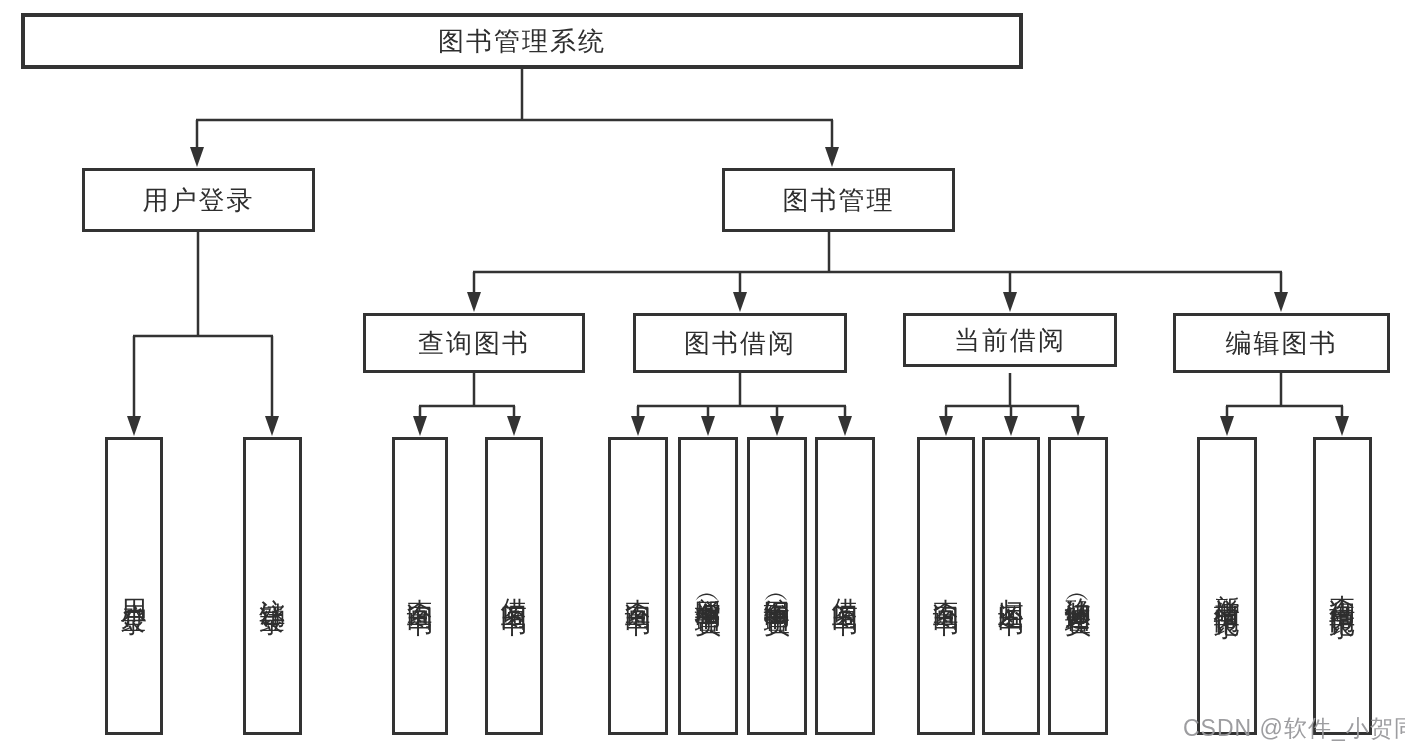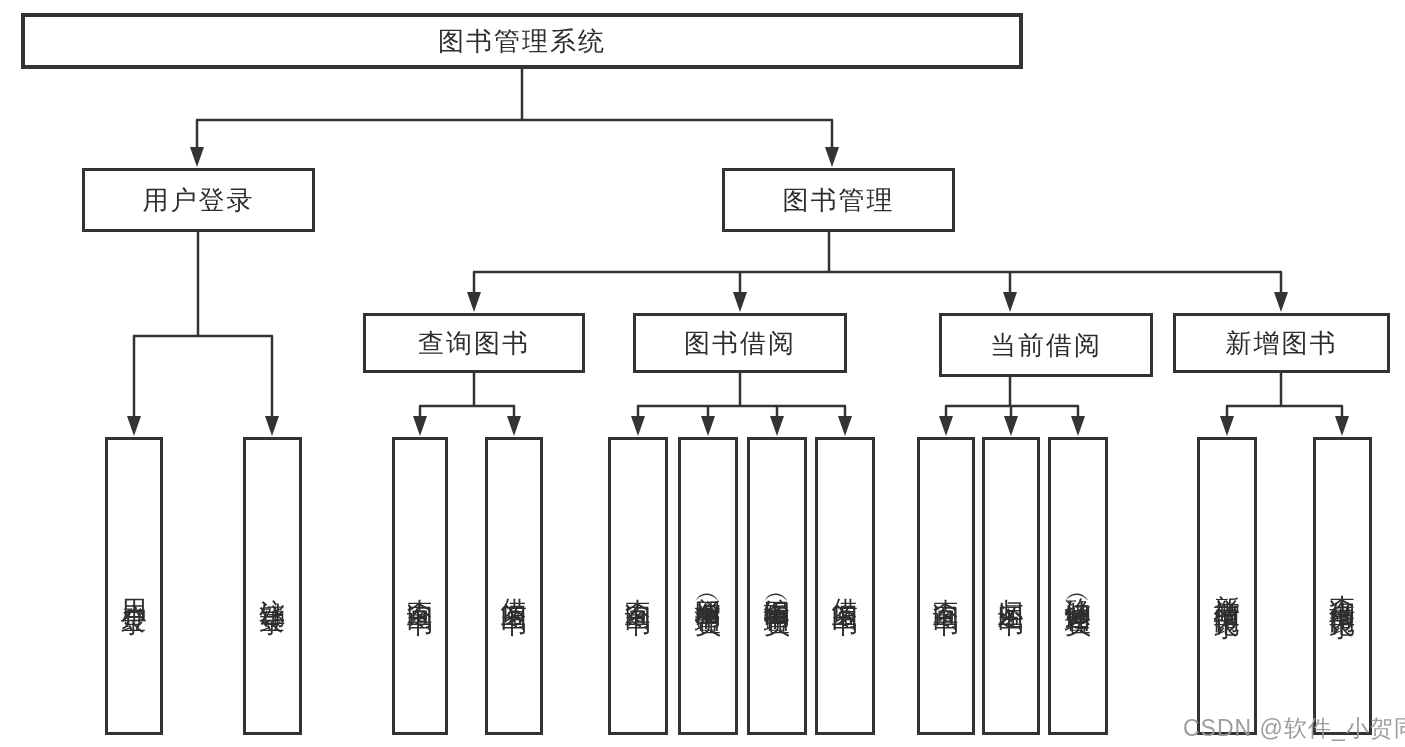--- a/index.html
+++ b/index.html
@@ -145,22 +145,22 @@
     </g>
   </svg>
 
   <div class="node root-node" style="left:21px; top:13px; width:1002px; height:56px;">图书管理系统</div>
 
   <div class="node" style="left:82px; top:168px; width:233px; height:64px;">用户登录</div>
   <div class="node" style="left:712px; top:168px; width:233px; height:64px;margin-left:10px;">图书管理</div>
 
   <div class="node" style="left:363px; top:313px; width:222px; height:60px;">查询图书</div>
   <div class="node" style="left:633px; top:313px; width:214px; height:60px;">图书借阅</div>
-  <div class="node" style="left:903px; top:313px; width:214px; height:64px;margin-left:36px;">当前借阅</div>
-  <div class="node" style="left:1173px; top:313px; width:217px; height:60px;">新增图书</div>
+  <div class="node" style="left:903px; top:313px; width:214px; height:54px;">当前借阅</div>
+  <div class="node" style="left:1173px; top:313px; width:217px; height:60px;">编辑图书</div>
 
   <div class="node leaf" style="left:105px; top:437px; width:58px; height:298px;">用户登录</div>
   <div class="node leaf" style="left:243px; top:437px; width:59px; height:298px;">注销登录</div>
 
   <div class="node leaf" style="left:392px; top:437px; width:56px; height:298px;">查询图书</div>
   <div class="node leaf" style="left:485px; top:437px; width:58px; height:298px;">借阅图书</div>
 
   <div class="node leaf" style="left:608px; top:437px; width:60px; height:298px;">查询图书</div>
   <div class="node leaf leaf-long" style="left:678px; top:437px; width:60px; height:298px;">新增图书（管理员）</div>
   <div class="node leaf leaf-long" style="left:747px; top:437px; width:60px; height:298px;">编辑图书（管理员）</div>

